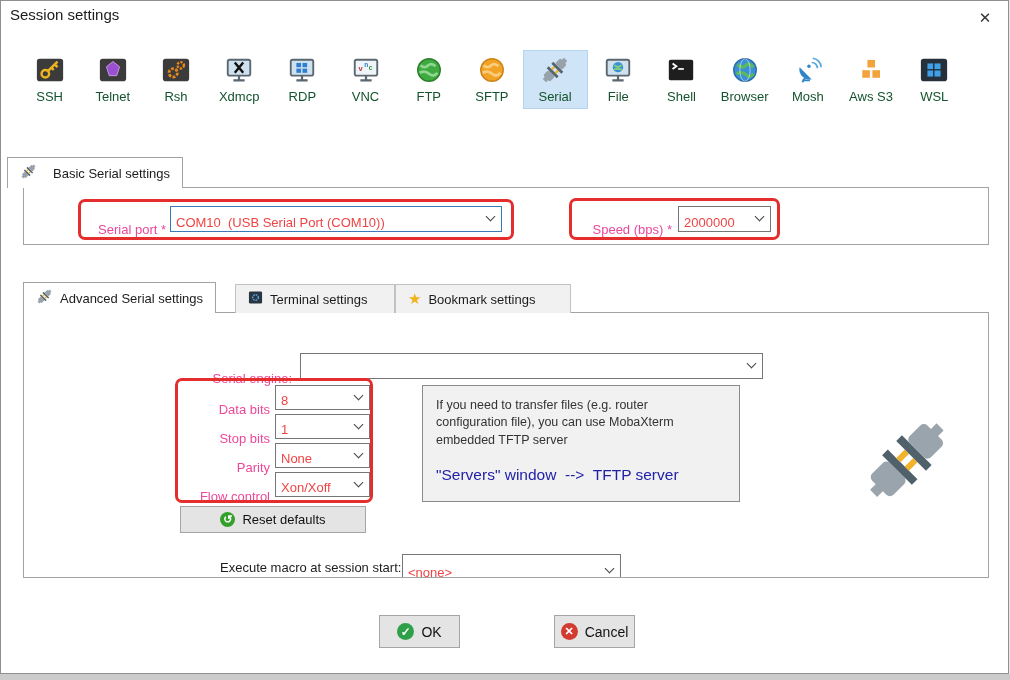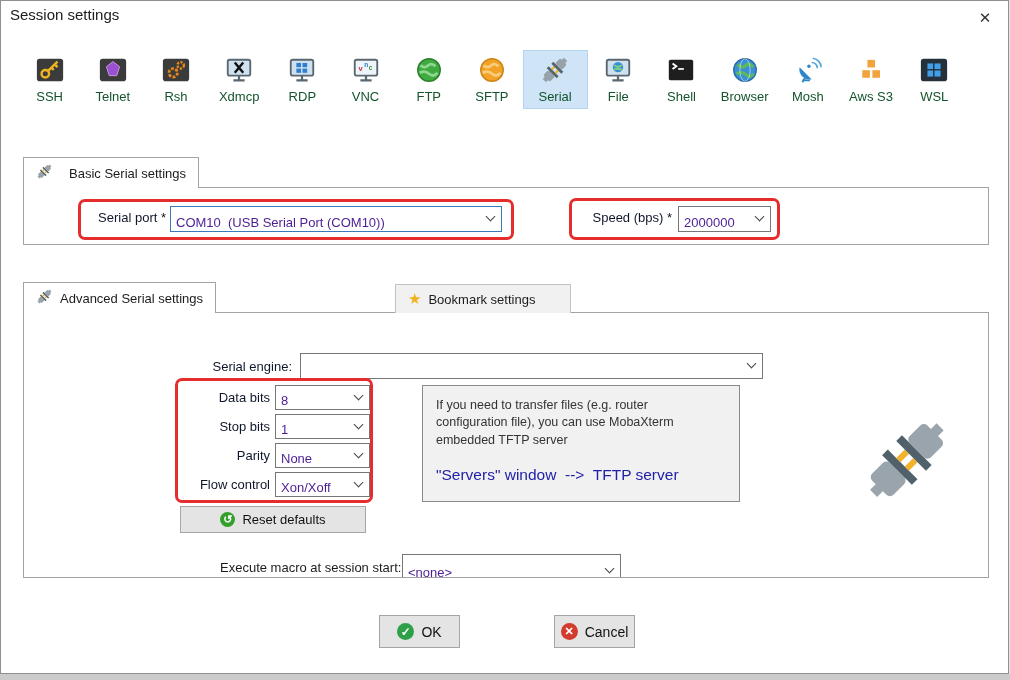--- a/index.html
+++ b/index.html
@@ -19,27 +19,27 @@
   .tb-item .lb { font-size:13px; color:#14532d; margin-top:3px; white-space:nowrap; }
   .tb-item.selected { background:#cfe4f6; outline:1px solid #b5d4ee; }
 
   .tab { position:absolute; background:#fff; border:1px solid #a3a3a3; border-bottom:none;
          display:flex; align-items:center; gap:7px; padding:0 12px; font-size:13px; color:#1c1c1c;
          z-index:3; cursor:pointer; }
   .tab.inactive { background:#f1f1f1; border-color:#c2c2c2; z-index:1; }
   .panel { position:absolute; background:#fff; border:1px solid #a3a3a3; }
 
   .combo { position:absolute; background:#fff; border:1px solid #767676; display:flex; align-items:center;
-           padding:6px 20px 0 5px; font-size:13px; color:#4c1d95; cursor:pointer; }
+           padding:6px 20px 0 5px; font-size:13px; color:#ef4444; cursor:pointer; }
   .combo .chev { position:absolute; right:7px; top:50%; width:7px; height:7px; margin-top:-6px;
                  border-left:1.6px solid #444; border-bottom:1.6px solid #444; transform:rotate(-45deg); }
   .combo.focus { border-color:#3a78b8; }
   .pre { white-space:pre; }
 
-  .field-label { position:absolute; font-size:13px; color:#0f172a; text-align:right; }
+  .field-label { position:absolute; font-size:13px; color:#ec4899; text-align:right;margin-top:12px; }
 
   .ann { position:absolute; border:3px solid #e52d2d; border-radius:7px; pointer-events:none; z-index:5; }
 
   .btn { position:absolute; background:#e4e4e4; border:1px solid #a5a5a5; display:flex; align-items:center;
          justify-content:center; gap:7px; font-size:14px; color:#111; cursor:pointer; }
   .badge { border-radius:50%; color:#fff; display:flex; align-items:center; justify-content:center;
            font-weight:bold; flex:0 0 auto; }
 
   .infobox { position:absolute; background:#f1f1f1; border:1px solid #8a8a8a; padding:11px 13px; }
   .infobox p { font-size:12.5px; color:#333; line-height:1.38; width:268px; }
@@ -235,21 +235,21 @@
               <rect x="16.5" y="9" width="6.5" height="6"></rect>
               <rect x="9" y="16.5" width="6" height="6.5"></rect>
               <rect x="16.5" y="16.5" width="6.5" height="6.5"></rect>
             </g>
           </svg>
       </span>
       <span class="lb">WSL</span>
     </div>
   </div>
 
-  <div class="tab" style="left:22px; top:156px; height:31px;gap:16px;">
+  <div class="tab" style="left:6px; top:156px; height:31px;gap:16px;">
     <span>
       <svg width="17" height="17" viewBox="0 0 32 32">
           <g transform="rotate(-45 16 16)">
             <rect x="0" y="13.5" width="4" height="5" fill="#98a2aa"></rect>
             <rect x="3" y="11" width="8" height="10" rx="2" fill="#98a2aa"></rect>
             <rect x="11" y="8.5" width="3" height="15" fill="#54646e"></rect>
             <rect x="14" y="12" width="4" height="2.4" fill="#f0b429"></rect>
             <rect x="14" y="17.5" width="4" height="2.4" fill="#f0b429"></rect>
             <rect x="18" y="8.5" width="3" height="15" fill="#54646e"></rect>
             <rect x="21" y="11" width="8" height="10" rx="2" fill="#98a2aa"></rect>
@@ -286,20 +286,29 @@
             <rect x="14" y="12" width="4" height="2.4" fill="#f0b429"></rect>
             <rect x="14" y="17.5" width="4" height="2.4" fill="#f0b429"></rect>
             <rect x="18" y="8.5" width="3" height="15" fill="#54646e"></rect>
             <rect x="21" y="11" width="8" height="10" rx="2" fill="#98a2aa"></rect>
             <rect x="28" y="13.5" width="4" height="5" fill="#98a2aa"></rect>
           </g>
         </svg>
     </span>
     <span>Advanced Serial settings</span>
   </div>
+  <div class="tab inactive" style="left:234px; top:283px; height:29px; width:160px;">
+    <span>
+      <svg width="15" height="15" viewBox="0 0 32 32">
+          <rect x="2" y="3" width="28" height="26" rx="3" fill="#2a3540"></rect>
+          <circle cx="16" cy="16" r="6" fill="none" stroke="#4f9fe0" stroke-width="3.4" stroke-dasharray="3.6 2"></circle>
+        </svg>
+    </span>
+    <span>Terminal settings</span>
+  </div>
   <div class="tab inactive" style="left:394px; top:283px; height:29px; width:176px;">
     <span style="color:#f2b21d; font-size:15px;">★</span>
     <span>Bookmark settings</span>
   </div>
 
   <div class="panel" style="left:22px; top:311px; width:966px; height:266px; overflow:hidden;">
 
     <div class="field-label" style="left:150px; top:46px; width:118px;">Serial engine:</div>
     <div class="combo" style="left:276px; top:40px; width:463px; height:26px;">
       <span class="chev"></span>

